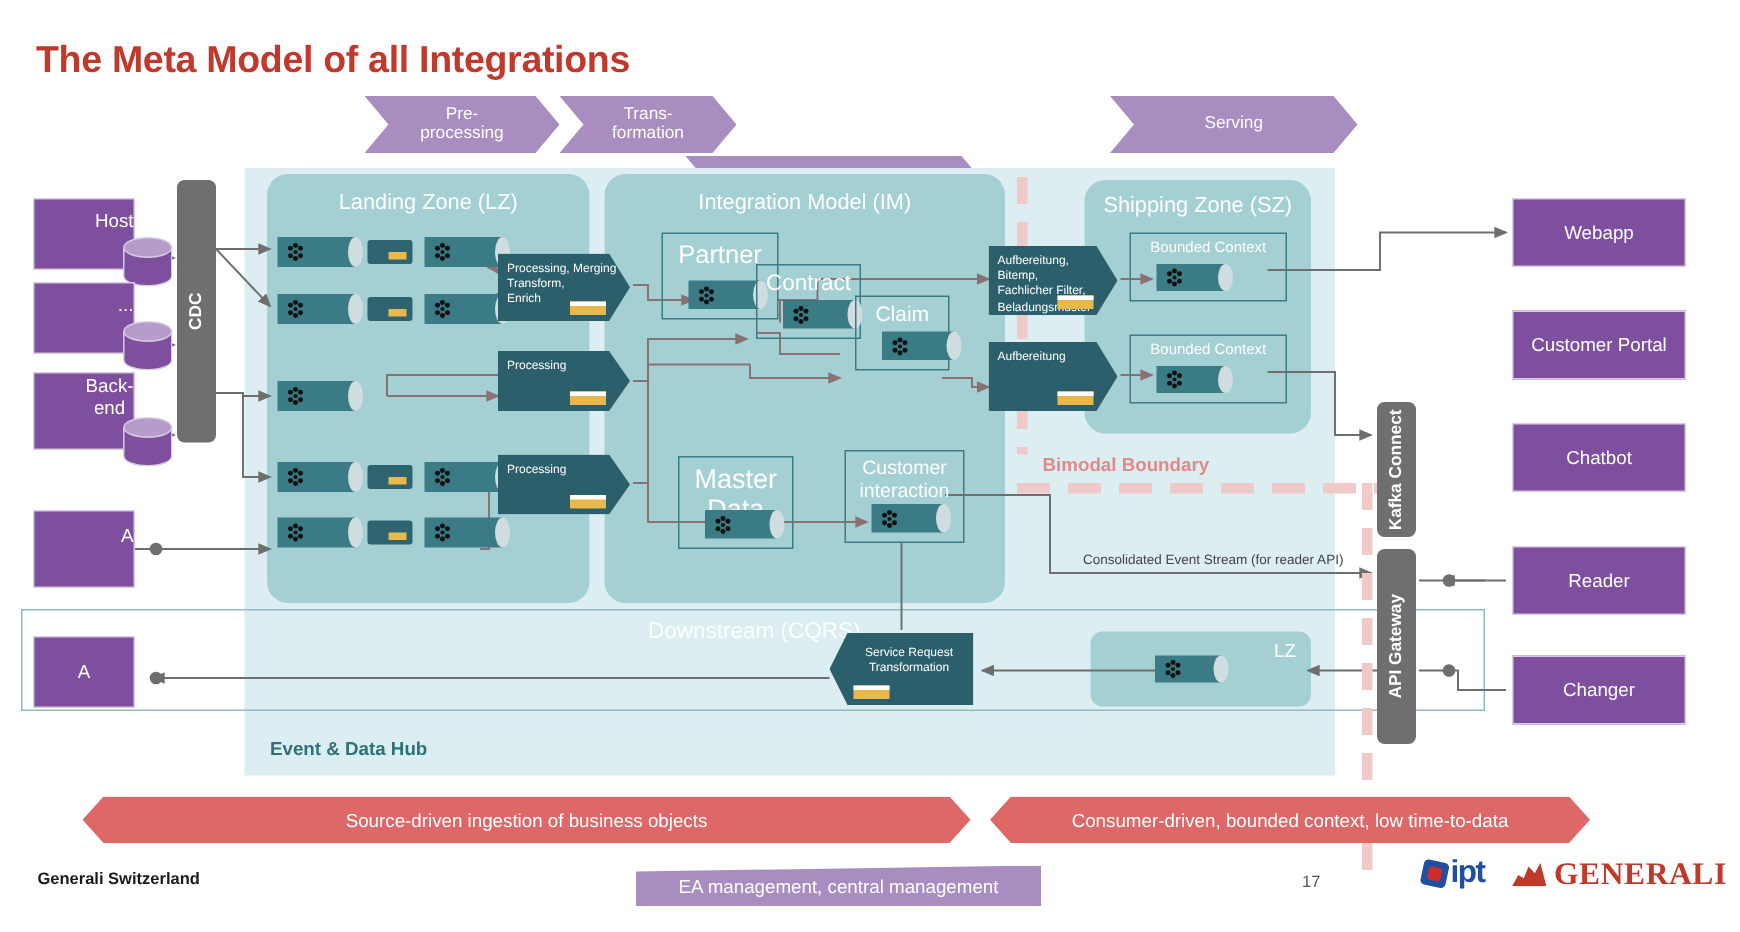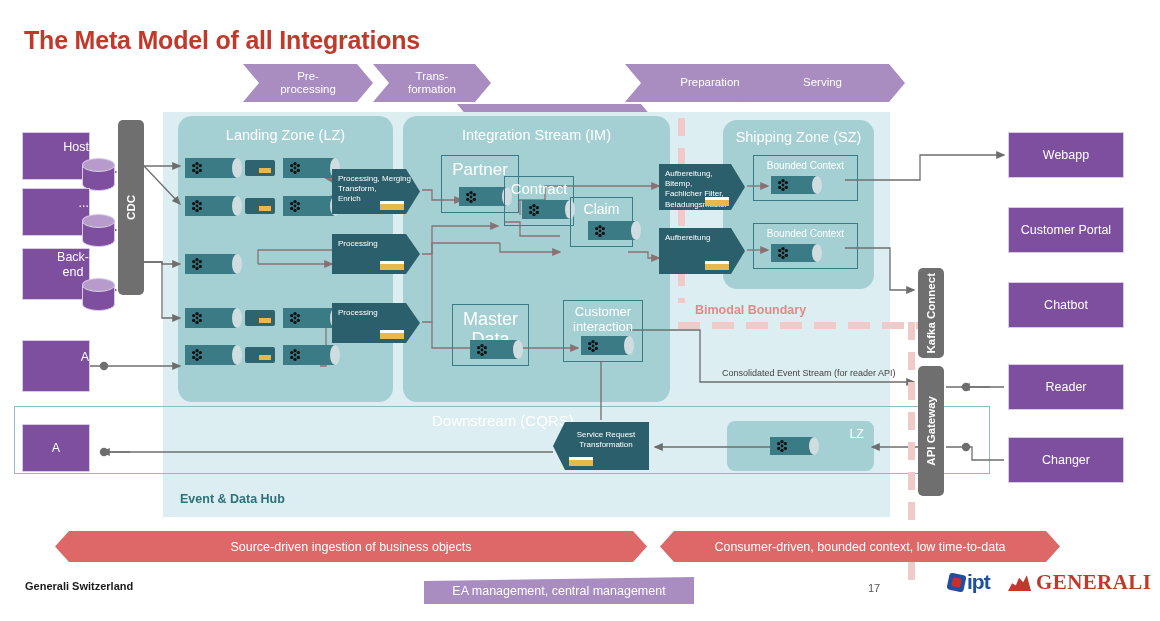--- a/index.html
+++ b/index.html
@@ -142,35 +142,32 @@
 <div class="abs" id="chevron-bar">
     <div class="chev" style="left: 188px; width: 130px;">
       <span>Pre-<br>processing</span>
     </div>
     <div class="chev" style="left: 318px; width: 118px;">
       <span>Trans-<br>formation</span>
     </div>
     <div class="chev" style="left: 402px; width: 200px; margin-top: 40px;">
       <span>Enterprise Model</span>
     </div>
-    <div class="chev" style="left: 570px; width: 170px;">
-      <span>Preparation</span>
-    </div>
     <div class="chev" style="left: 685px; width: 165px;">
       <span>Serving</span>
     </div>
   </div>
 
 <div class="abs" id="hub-panel"></div>
 
 <div class="abs" id="lz-panel">
   <div class="panel-title">Landing Zone (LZ)</div>
 </div>
 <div class="abs" id="im-panel">
-  <div class="panel-title">Integration Stream (IM)</div>
+  <div class="panel-title">Integration Model (IM)</div>
 </div>
 <div class="abs" id="sz-panel">
   <div class="panel-title">Shipping Zone (SZ)</div>
 </div>
 <div class="abs" id="lz2-panel">
   <div class="panel-title">LZ</div>
 </div>
 
 <div class="abs" id="cqrs-box"></div>
 <div class="abs" id="cqrs-label">Downstream (CQRS)</div>

